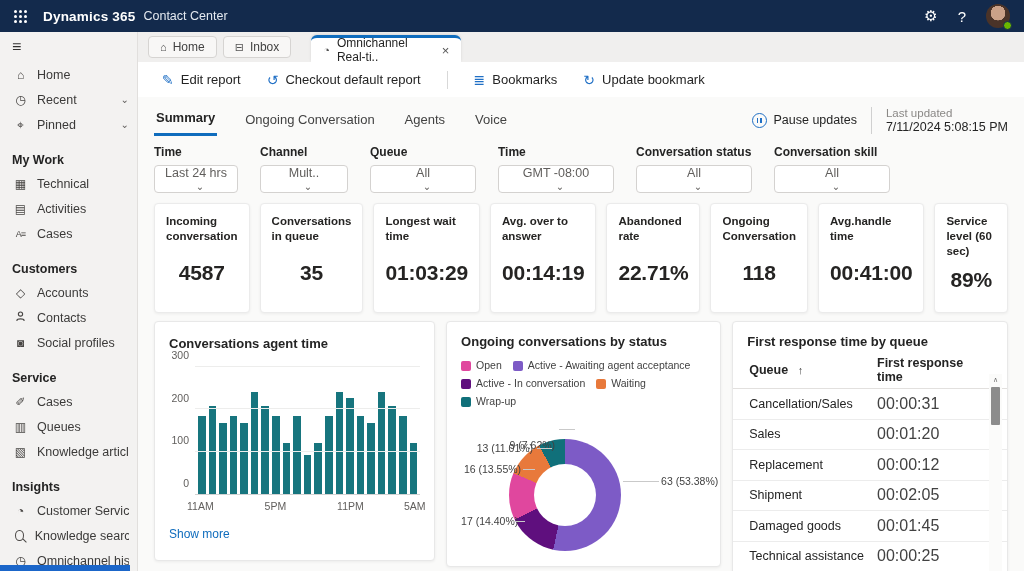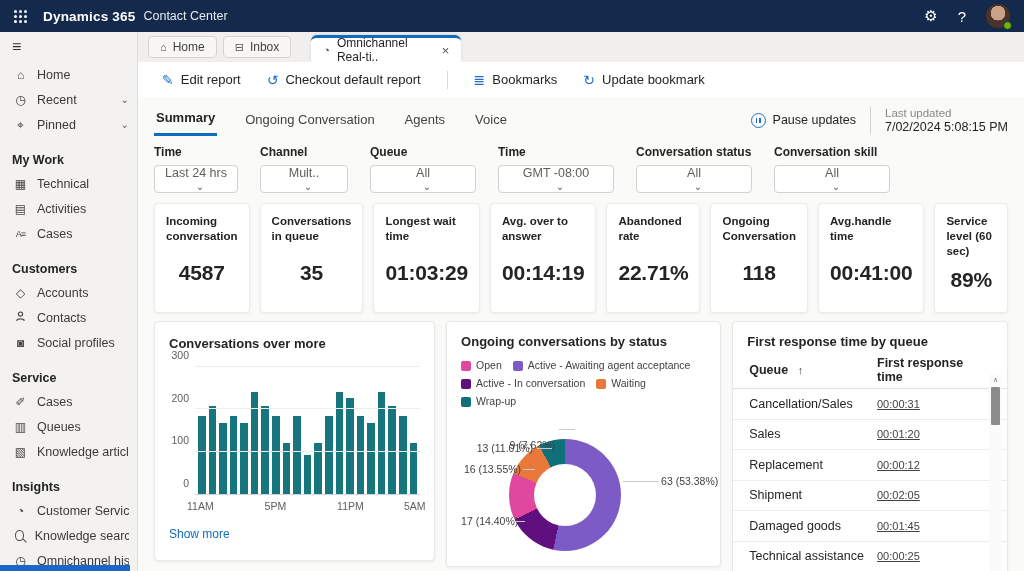--- a/index.html
+++ b/index.html
@@ -110,21 +110,21 @@
   
   .card-table { width:280px; height:270px; padding:12px 0 0; position:relative; }
   .card-table .card-title { padding:0 14px; }
   .qtable { margin-top:10px; }
   .q-head { display:flex; align-items:center; height:30px; padding:0 26px 8px 16px; border-bottom:1px solid #e2e0de; }
   .q-head .qc1 { font-size:12.5px; font-weight:700; color:#242424; }
   .sort-arrow { font-size:11px; color:#424242; margin-left:6px; font-weight:400; }
   .q-head .qc2 { font-size:12.5px; font-weight:700; color:#242424; margin-left:auto; width:104px; }
   .q-row { display:flex; align-items:center; height:30.5px; padding:0 26px 0 16px; border-bottom:1px solid #ececec; }
   .q-row .qc1 { font-size:12.5px; color:#242424; }
-  .q-row .qc2 { font-size:11px; color:#424242; margin-left:auto; width:104px;text-decoration:underline; }
+  .q-row .qc2 { font-size:16px; color:#424242; margin-left:auto; width:104px; }
   .scrollbar { position:absolute; top:52px; bottom:6px; right:5px; width:13px; background:#fbfbfa; display:flex; flex-direction:column; align-items:center; }
   .scroll-chev { font-size:7px; color:#707070; height:12px; line-height:12px; cursor:pointer; }
   .scroll-thumb { width:9px; height:38px; background:#8c8c8c; border-radius:1px; margin-top:1px; cursor:pointer; }
   .scroll-fill { flex:1; }
 </style>
 </head>
 <body>
 
 <header class="topbar">
   <span class="waffle">
@@ -282,21 +282,21 @@
         <span class="subtabs-right">
           <span class="pause">
             <span class="pause-ico">
                 <i></i>
                 <i></i>
               </span>
             <span>Pause updates</span>
           </span>
           <span class="updated">
             <div class="lbl">Last updated</div>
-            <div class="val">7/02/2024 5:08:15 PM</div>
+            <div class="val">7/11/2024 5:08:15 PM</div>
           </span>
         </span>
       </div>
 
       <div class="filters">
         <div class="filter">
           <div class="f-lbl">Time</div>
           <div class="f-box w82">
             <span>Last 24 hrs</span>
             <span class="f-chev">⌄</span>
@@ -370,21 +370,21 @@
         </div>
         <div class="kpi">
           <div class="kpi-title">Service level (60 sec)</div>
           <div class="kpi-value">89%</div>
         </div>
       </div>
 
       <div class="charts">
 
         <div class="card card-bar">
-          <div class="card-title">Conversations over more</div>
+          <div class="card-title">Conversations agent time</div>
           <div class="bar-area">
             <div class="y-axis">
                 <span class="y-tick" style="bottom: calc(0% + 0px);">0</span>
                 <span class="y-tick" style="bottom: calc(33.3333% + 0px);">100</span>
                 <span class="y-tick" style="bottom: calc(66.6667% + 0px);">200</span>
                 <span class="y-tick" style="bottom: calc(100% + 0px);">300</span>
               </div>
             <div class="plot">
               <div class="bars">
                   <div class="bar" style="height: 61.6667%; background: rgb(23, 117, 126);"></div>

